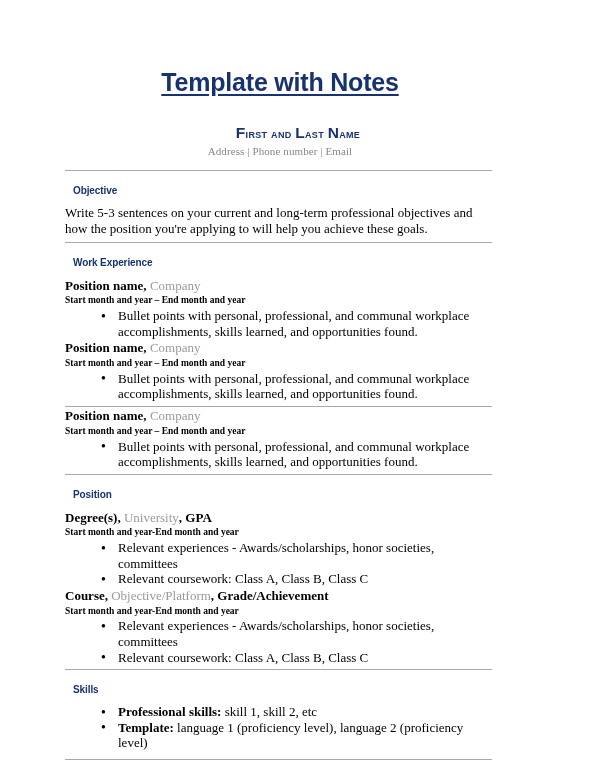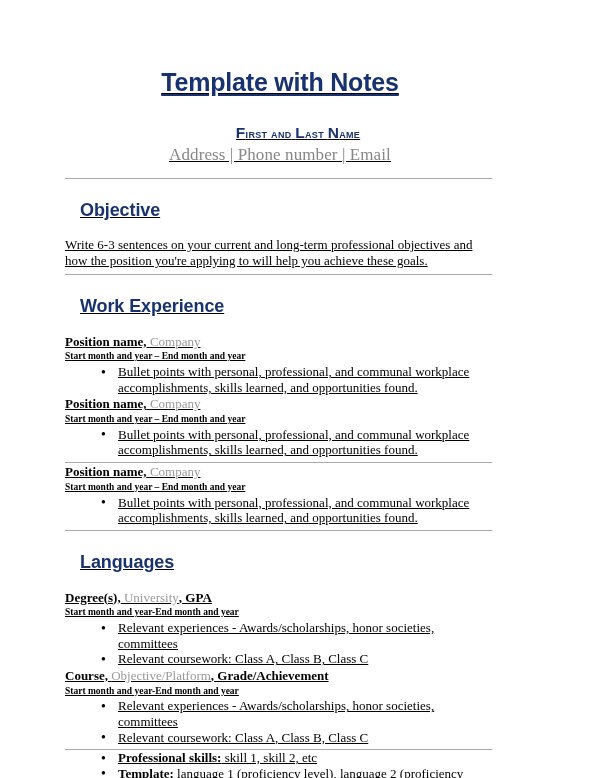--- a/index.html
+++ b/index.html
@@ -15,21 +15,20 @@
     color: #000000;
     -webkit-font-smoothing: antialiased;
   }
 
   .page {
     width: 560px;
     height: 778px;
     background: #ffffff;
     box-sizing: border-box;
     position: relative;
-    text-decoration: underline;
   }
 
   
   .doc-title {
     text-align: center;
     font-family: "Liberation Sans", "DejaVu Sans", sans-serif;
     font-weight: bold;
     font-size: 25px;
     color: #17326e;
     text-decoration: underline;
@@ -53,21 +52,21 @@
     padding-left: 36px;
   }
   .person-name .cap {
     font-size: 15.5px;
     text-transform: uppercase;
   }
 
   .contact-line {
     text-align: center;
     color: #878787;
-    font-size: 17px;
+    font-size: 11px;
     margin: 0;
     padding-top: 3px;
     letter-spacing: 0.1px;
   }
 
   
   .content {
     padding-left: 65px;
     padding-right: 68px;
     padding-top: 13px;
@@ -80,23 +79,23 @@
     height: 0;
   }
 
   .section {
     padding-top: 0;
   }
 
   .section-heading {
     font-family: "Liberation Sans", "DejaVu Sans", sans-serif;
     font-weight: bold;
-    font-size: 18px;
+    font-size: 10px;
     color: #17326e;
-    margin: 15px;
+    margin: 8px;
     padding-top: 6px;
     padding-bottom: 1px;
     letter-spacing: -0.1px;
   }
 
   .body-text {
     font-size: 13px;
     line-height: 1.22;
     margin: 0;
     padding-bottom: 5px;
@@ -163,21 +162,21 @@
     <span class="cap">N</span><span>AME</span>
   </div>
 
   <div class="contact-line">Address | Phone number | Email</div>
 
   <div class="content">
 
     <hr class="divider">
     <div class="section">
       <div class="section-heading">Objective</div>
-      <p class="body-text">Write 6-3 sentences on your current and long-term professional objectives and how the position you're applying to will help you achieve these goals.</p>
+      <p class="body-text">Write 5-3 sentences on your current and long-term professional objectives and how the position you're applying to will help you achieve these goals.</p>
     </div>
 
     <hr class="divider">
     <div class="section">
       <div class="section-heading">Work Experience</div>
 
       <div class="entry">
         <p class="entry-title">
           <span class="strong">Position name,</span>
           <span class="muted">Company</span>
@@ -212,21 +211,21 @@
         <p class="entry-dates">Start month and year – End month and year</p>
         <ul class="bullets">
           <li>Bullet points with personal, professional, and communal workplace accomplishments, skills learned, and opportunities found.</li>
         </ul>
       </div>
       <div class="space-after-bullets"></div>
     </div>
 
     <hr class="divider">
     <div class="section">
-      <div class="section-heading">Languages</div>
+      <div class="section-heading">Position</div>
 
       <div class="entry">
         <p class="entry-title">
           <span class="strong">Degree(s),</span>
           <span class="muted">University</span><span class="strong">, GPA</span>
         </p>
         <p class="entry-dates">Start month and year-End month and year</p>
         <ul class="bullets">
           <li>Relevant experiences - Awards/scholarships, honor societies, committees</li>
           <li>Relevant coursework: Class A, Class B, Class C</li>
@@ -242,20 +241,21 @@
         <ul class="bullets">
           <li>Relevant experiences - Awards/scholarships, honor societies, committees</li>
           <li>Relevant coursework: Class A, Class B, Class C</li>
         </ul>
       </div>
       <div class="space-after-bullets"></div>
     </div>
 
     <hr class="divider">
     <div class="section">
+      <div class="section-heading">Skills</div>
       <ul class="bullets">
         <li>
           <span class="lbl">Professional skills:</span><span> skill 1, skill 2, etc</span>
         </li>
         <li>
           <span class="lbl">Template:</span><span> language 1 (proficiency level), language 2 (proficiency level)</span>
         </li>
       </ul>
     </div>
 

